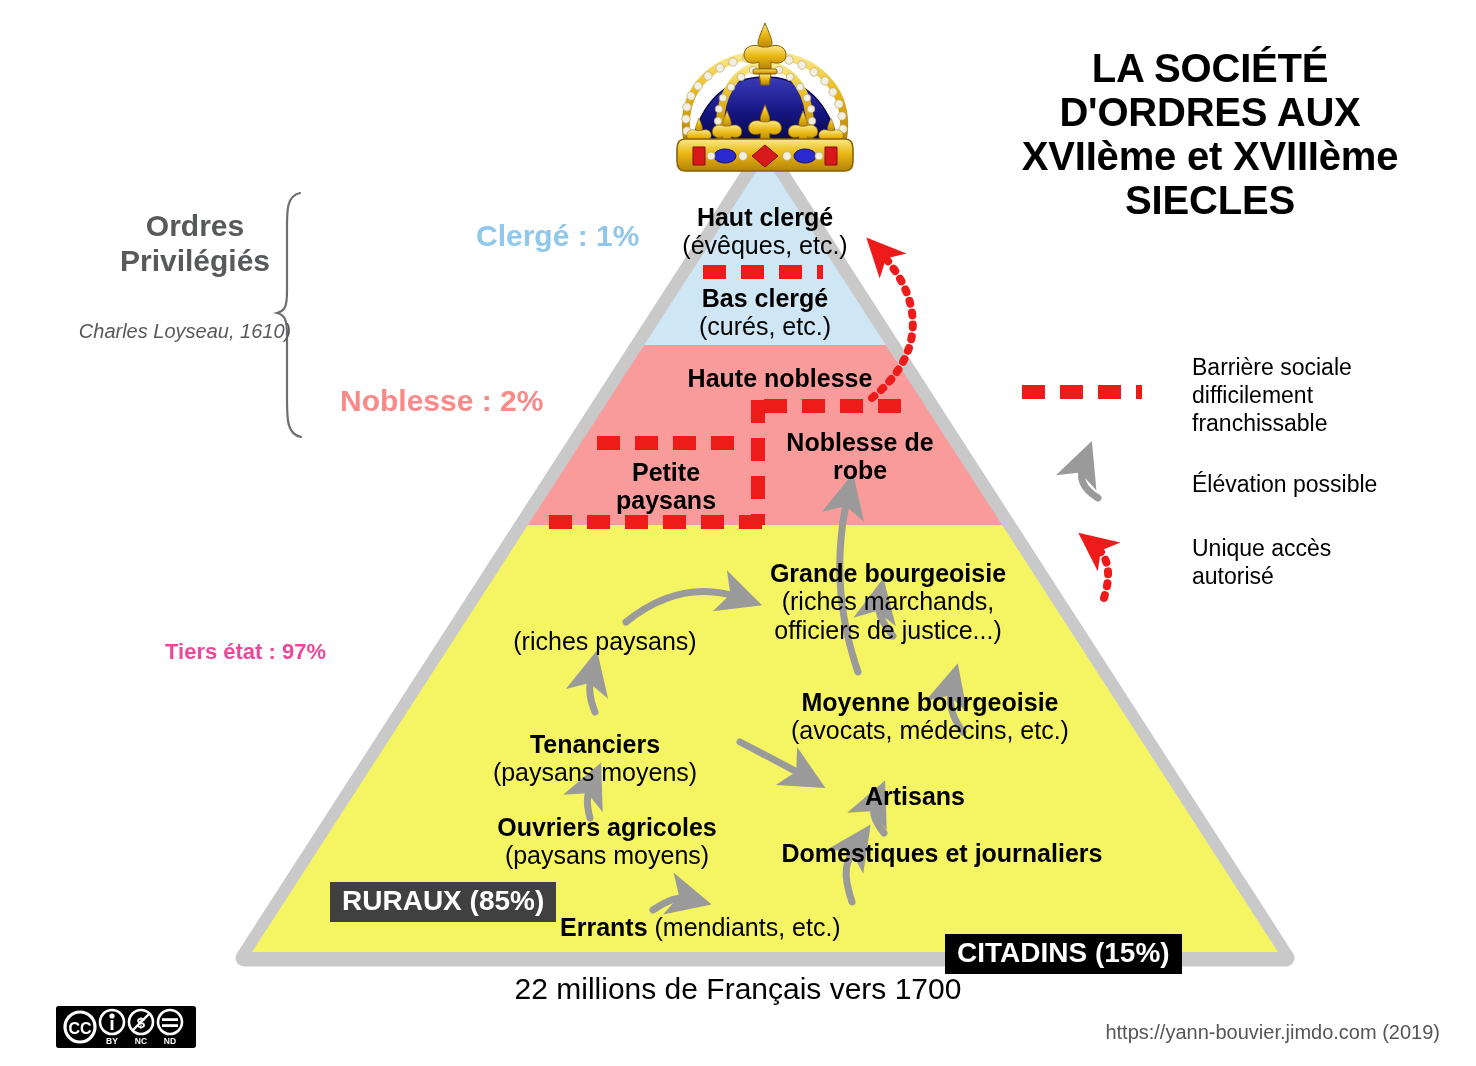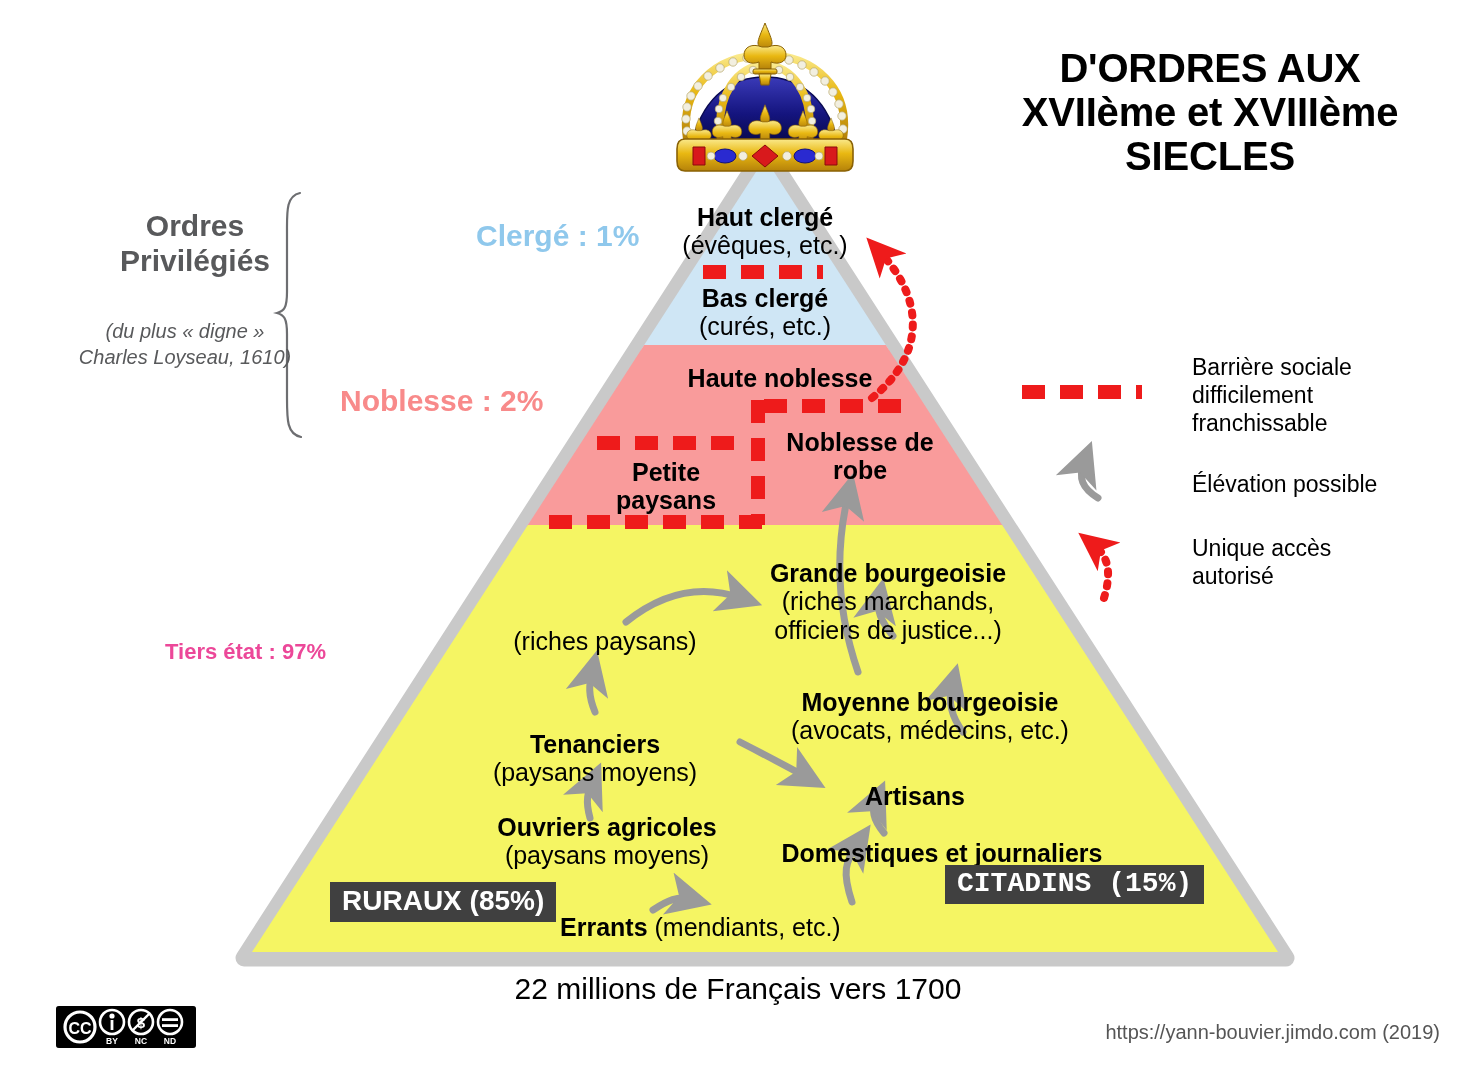--- a/index.html
+++ b/index.html
@@ -55,21 +55,21 @@
   #t-errants{left:560px;top:913px;width:440px;font-size:25px;text-align:left;}
   #t-errants b{display:inline;}
   #t-errants span{display:inline;}
 
   
   .badge{
     font-weight:bold;font-size:28px;color:#ffffff;
     padding:3px 12px 5px 12px;white-space:nowrap;
   }
   #badge-ruraux{left:330px;top:882px;background:#404040;}
-  #badge-citadins{left:945px;top:865px;background:#404040;font-family:Liberation Mono, monospace;}
+  #badge-citadins{left:945px;top:934px;background:#000000;}
 
   
   #caption{left:0px;top:972px;width:1476px;text-align:center;font-size:30px;}
   #source{left:960px;top:1021px;width:480px;text-align:right;font-size:20px;color:#555;}
 
   
   .legend-text{font-size:23px;line-height:1.22;color:#000;}
   #lg-t1{left:1192px;top:353px;width:270px;}
   #lg-t2{left:1192px;top:470px;width:270px;}
   #lg-t3{left:1192px;top:534px;width:270px;}
@@ -253,31 +253,31 @@
         <circle cx="-22" cy="61" r="4.4"></circle>
           <circle cx="22" cy="61" r="4.4"></circle>
         <circle cx="-54" cy="61" r="4"></circle>
           <circle cx="54" cy="61" r="4"></circle>
       </g>
     </g>
   </g>
 </svg>
 
 <div class="abs" id="title">
+  <div>LA SOCIÉTÉ</div>
   <div>D'ORDRES AUX</div>
   <div>XVIIème et XVIIIème</div>
   <div>SIECLES</div>
 </div>
 
 <div class="abs" id="ordres-title">
   <div>Ordres</div>
   <div>Privilégiés</div>
 </div>
 <div class="abs" id="ordres-sub">
-  <div>(du plus « digne »</div>
   <div>Charles Loyseau, 1610)</div>
 </div>
 
 <div class="abs" id="lab-clerge">Clergé : 1%</div>
 <div class="abs" id="lab-noblesse">Noblesse : 2%</div>
 <div class="abs" id="lab-tiers">Tiers état : 97%</div>
 
 <div class="abs ptxt" id="t-haut-clerge">
   <b>Haut clergé</b>
   <span>(évêques, etc.)</span>

